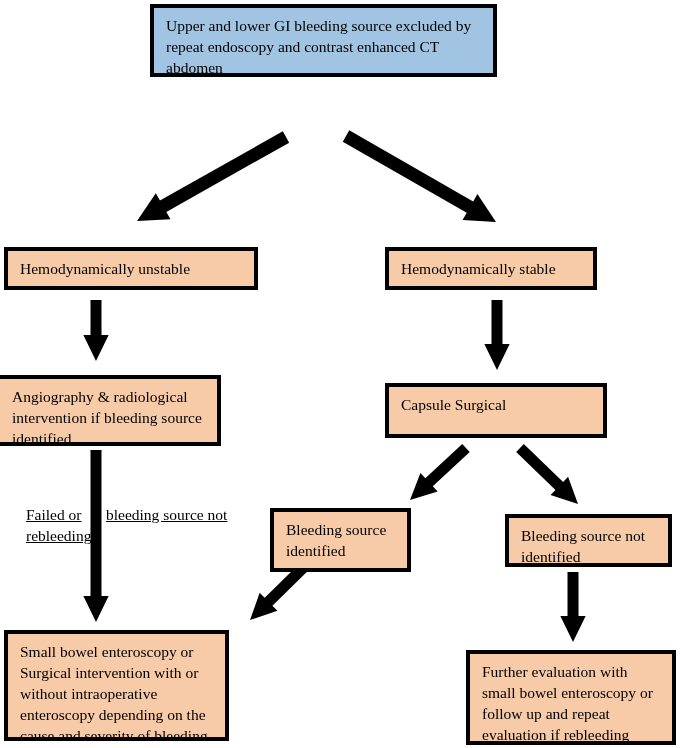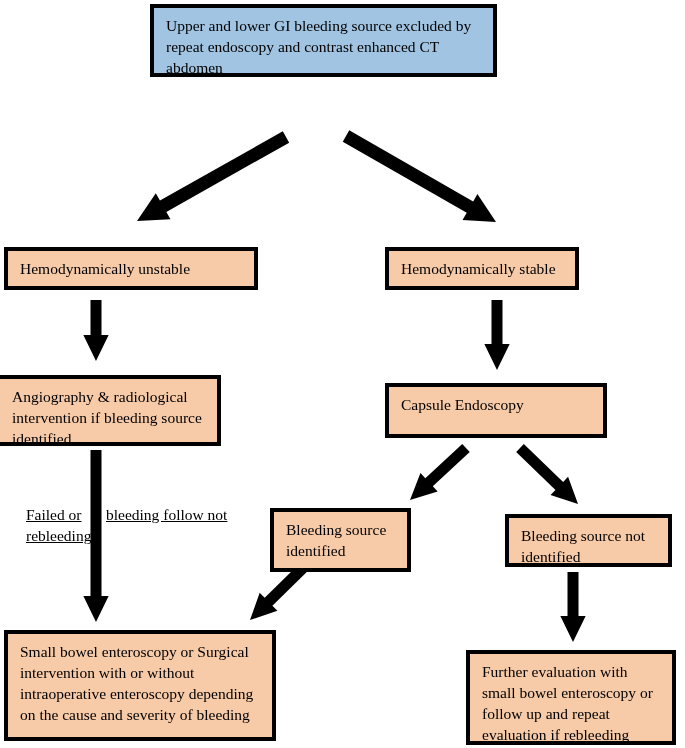--- a/index.html
+++ b/index.html
@@ -60,27 +60,27 @@
       <polygon points="462.26,443.97 425.31,478.28 420.44,473.04 410.00,500.00 437.66,491.58 432.80,486.34 469.74,452.03" fill="#000000"></polygon>
       <polygon points="516.18,451.96 555.48,489.90 550.51,495.04 578.00,504.00 568.08,476.84 563.12,481.98 523.82,444.04" fill="#000000"></polygon>
       <polygon points="90.50,450.00 90.50,596.00 83.35,596.00 96.00,622.00 108.65,596.00 101.50,596.00 101.50,450.00" fill="#000000"></polygon>
       <polygon points="302.15,561.08 264.70,597.86 259.69,592.76 250.00,620.00 277.41,610.81 272.40,605.71 309.85,568.92" fill="#000000"></polygon>
       <polygon points="567.50,572.00 567.50,616.00 560.35,616.00 573.00,642.00 585.65,616.00 578.50,616.00 578.50,572.00" fill="#000000"></polygon>
     </svg>
 
   <div id="node-layer">
       <div class="node blue" style="left: 150px; top: 4px; width: 347px; height: 73px;">Upper and lower GI bleeding source excluded by repeat endoscopy and contrast enhanced CT abdomen</div>
       <div class="node peach" style="left: 4px; top: 247px; width: 254px; height: 43px;">Hemodynamically unstable</div>
-      <div class="node peach" style="left: 385px; top: 247px; width: 194px; height: 43px;">Hemodynamically stable</div>
+      <div class="node peach" style="left: 385px; top: 247px; width: 212px; height: 43px;">Hemodynamically stable</div>
       <div class="node peach" style="left: -4px; top: 375px; width: 225px; height: 71px;">Angiography &amp; radiological intervention if bleeding source identified</div>
-      <div class="node peach" style="left: 385px; top: 383px; width: 222px; height: 55px;">Capsule Endoscopy</div>
+      <div class="node peach" style="left: 385px; top: 383px; width: 222px; height: 55px;">Capsule Surgical</div>
       <div class="node peach" style="left: 270px; top: 508px; width: 141px; height: 64px;">Bleeding source identified</div>
       <div class="node peach" style="left: 505px; top: 514px; width: 167px; height: 53px;">Bleeding source not identified</div>
-      <div class="node peach" style="left: 4px; top: 630px; width: 272px; height: 111px;">Small bowel enteroscopy or Surgical intervention with or without intraoperative enteroscopy depending on the cause and severity of bleeding</div>
+      <div class="node peach" style="left: 4px; top: 630px; width: 225px; height: 111px;">Small bowel enteroscopy or Surgical intervention with or without intraoperative enteroscopy depending on the cause and severity of bleeding</div>
       <div class="node peach" style="left: 466px; top: 650px; width: 210px; height: 95px;">Further evaluation with small bowel enteroscopy or follow up and repeat evaluation if rebleeding occurs</div>
     </div>
   <div id="label-layer">
       <div class="edge-label" style="left: 26px; top: 505px;">Failed or</div>
       <div class="edge-label" style="left: 26px; top: 526px;">rebleeding</div>
-      <div class="edge-label" style="left: 106px; top: 505px;">bleeding follow not</div>
+      <div class="edge-label" style="left: 106px; top: 505px;">bleeding source not</div>
     </div>
 
 </div>
 
 </body></html>

